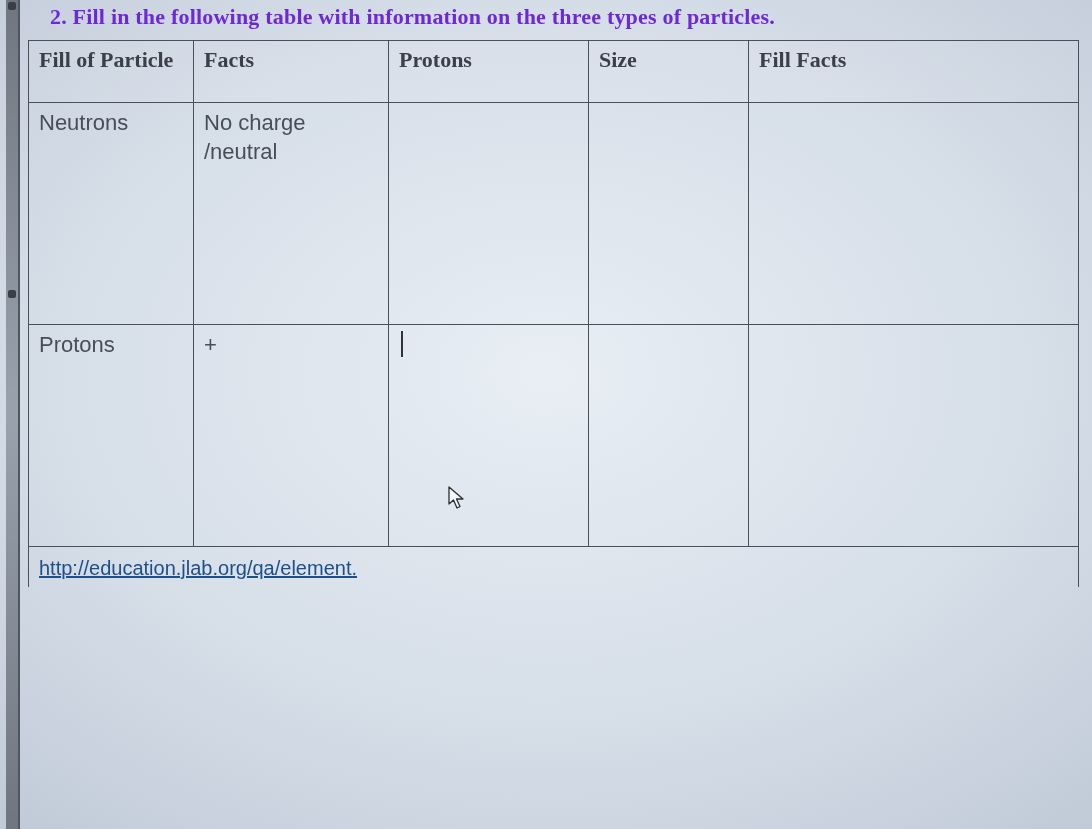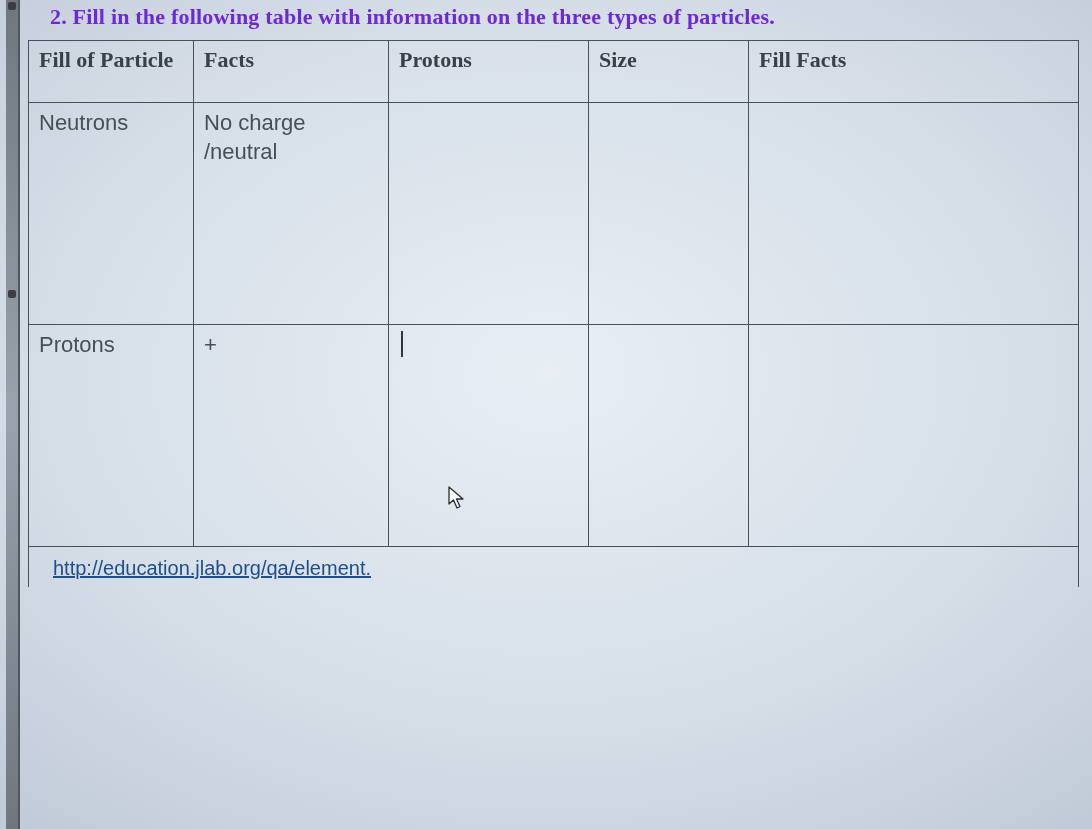--- a/index.html
+++ b/index.html
@@ -73,21 +73,21 @@
   table.particle td {
     height: 222px;
     color: #484e57;
     font-family: Arial, Helvetica, sans-serif;
     font-size: 22px;
   }
   table.particle td .cellwrap { line-height: 1.3; }
 
   tr.linkrow td {
     height: 40px;
-    padding: 8px 10px 4px 24px;
+    padding: 8px 10px 4px 10px;
     border-left: 1px solid #4a5059;
     border-right: 1px solid #4a5059;
     border-top: 1px solid #4a5059;
     border-bottom: none;
   }
   .reflink {
     color: #1d4f8b;
     text-decoration: underline;
     font-family: Arial, Helvetica, sans-serif;
     font-size: 20px;

